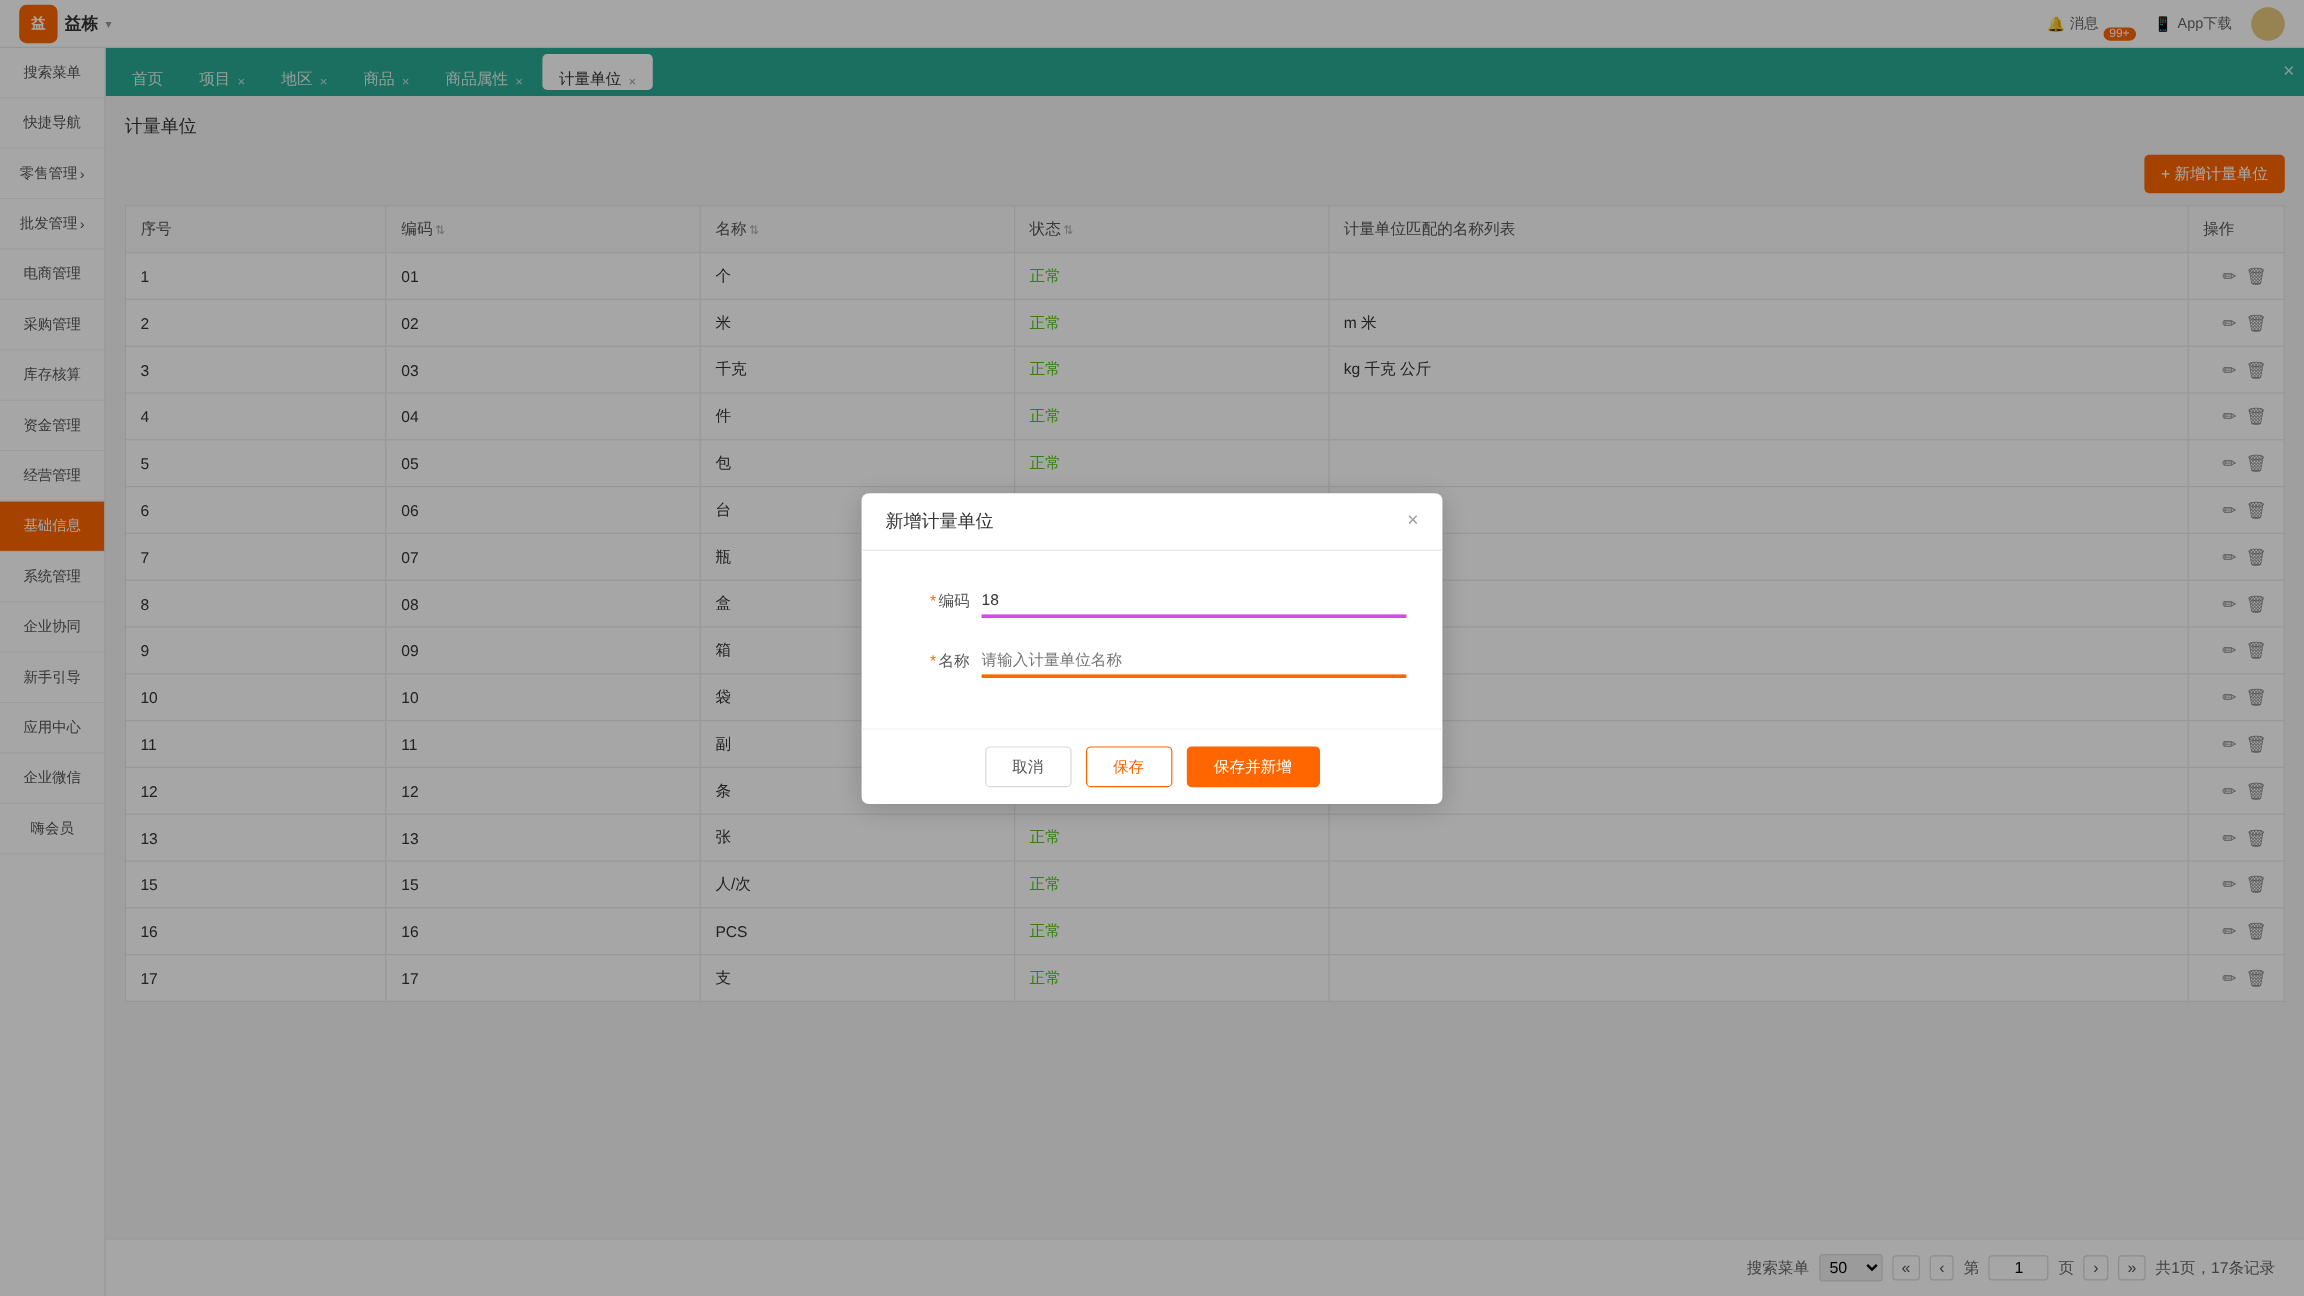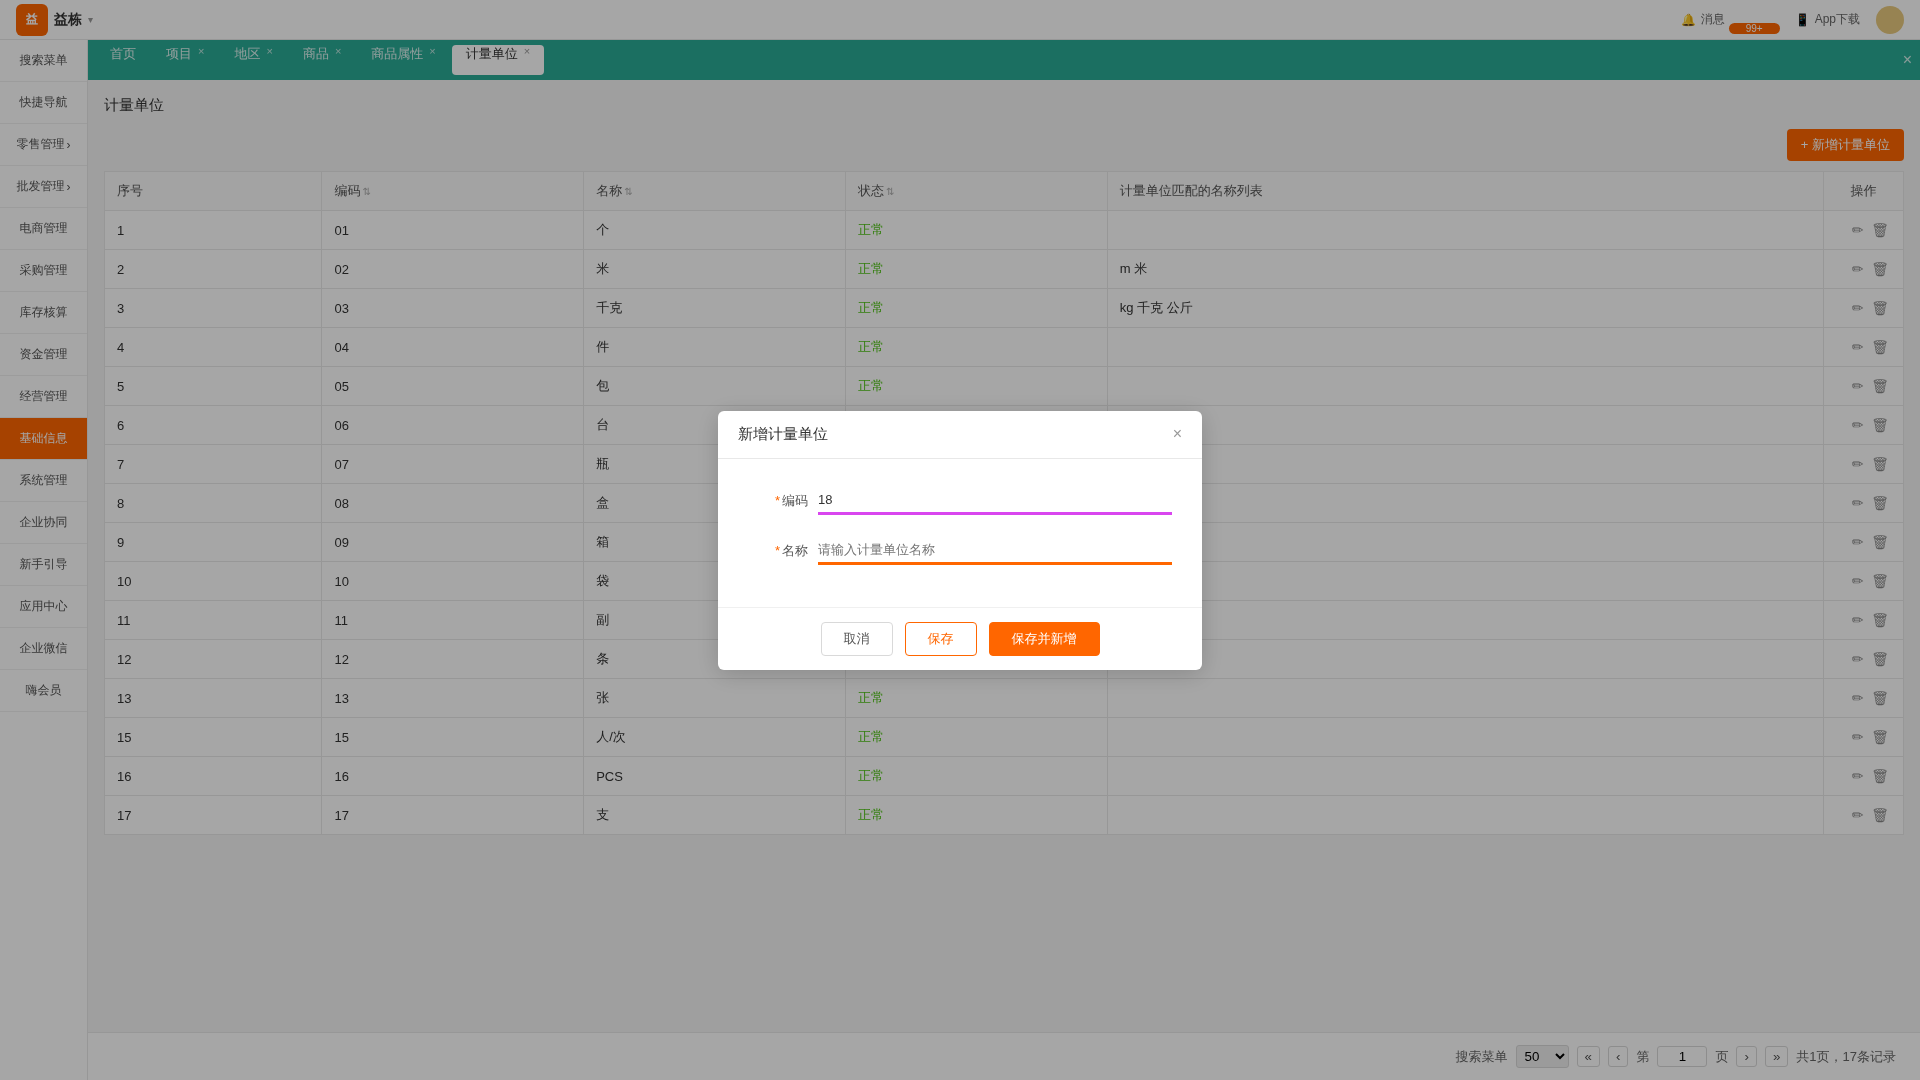--- a/index.html
+++ b/index.html
@@ -19,21 +19,21 @@
       border-bottom: 1px solid #e8e8e8;
       flex-shrink: 0;
     }
     .top-bar-left { display: flex; align-items: center; gap: 12px; }
     .logo-area { display: flex; align-items: center; gap: 6px; }
     .logo-icon { width: 32px; height: 32px; background: #f60; border-radius: 6px; display: flex; align-items: center; justify-content: center; color: #fff; font-weight: bold; font-size: 12px; }
     .logo-text { color: #333; font-weight: bold; font-size: 14px; }
     .dropdown-arrow { color: #999; font-size: 10px; }
     .top-bar-right { display: flex; align-items: center; gap: 16px; }
     .top-bar-btn { display: flex; align-items: center; gap: 4px; color: #666; font-size: 12px; cursor: pointer; }
-    .badge { background: #f60; color: #fff; border-radius: 10px; padding: 0 17px; font-size: 10px; min-width: 16px; text-align: center; margin-top: 17px; }
+    .badge { background: #f60; color: #fff; border-radius: 10px; padding: 0 5px; font-size: 10px; min-width: 16px; text-align: center; margin-top: 17px; }
     .user-avatar { width: 28px; height: 28px; background: #e8c97e; border-radius: 50%; }
 
     
     .main-layout { display: flex; flex: 1; overflow: hidden; }
 
     
     .sidebar {
       width: 88px;
       background: #fff;
       border-right: 1px solid #e8e8e8;
@@ -64,21 +64,21 @@
       align-items: center;
       padding: 0 8px;
       flex-shrink: 0;
       gap: 2px;
     }
     .tab {
       height: 30px;
       padding: 0 14px;
       border-radius: 4px 4px 0 0;
       display: flex;
-      align-items: flex-start;
+      align-items: flex-end;
       gap: 6px;
       cursor: pointer;
       font-size: 13px;
       color: rgba(255,255,255,0.85);
     }
     .tab.active { background: #fff; color: #333; border-radius: 4px; }
     .tab .close-btn { color: rgba(255,255,255,0.7); font-size: 11px; }
     .tab.active .close-btn { color: #999; }
     .tab-close-all { margin-left: auto; color: #fff; cursor: pointer; font-size: 16px; opacity: 0.8; }
 
@@ -286,21 +286,21 @@
         </div>
 
         <table class="data-table">
           <thead>
             <tr>
               <th><span>序号</span></th>
               <th><span>编码</span><span class="sort-icon">⇅</span></th>
               <th><span>名称</span><span class="sort-icon">⇅</span></th>
               <th><span>状态</span><span class="sort-icon">⇅</span></th>
               <th><span>计量单位匹配的名称列表</span></th>
-              <th style="text-align:center; width:80px;"><span>操作</span></th>
+              <th style="text-align:left; width:80px;"><span>操作</span></th>
             </tr>
           </thead>
           <tbody id="table-body">
           <tr>
       <td>1</td>
       <td>01</td>
       <td>个</td>
       <td><span class="status-normal">正常</span></td>
       <td></td>
       <td style="text-align:right;">

